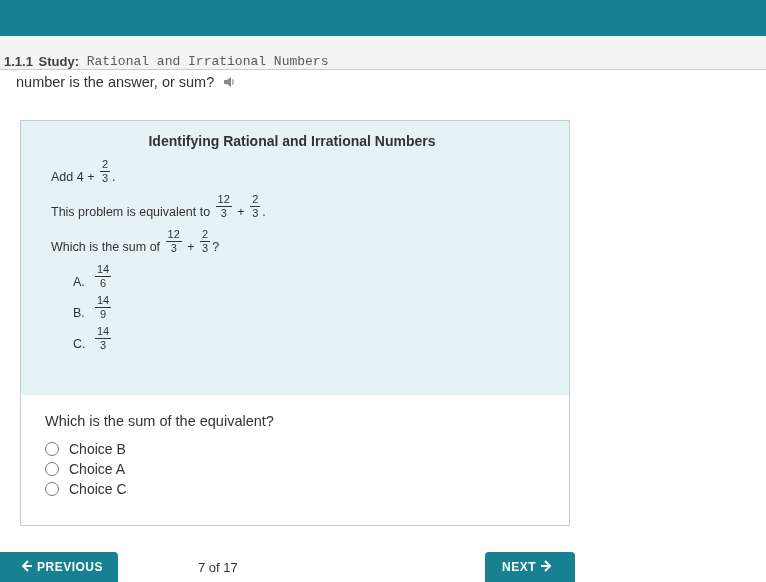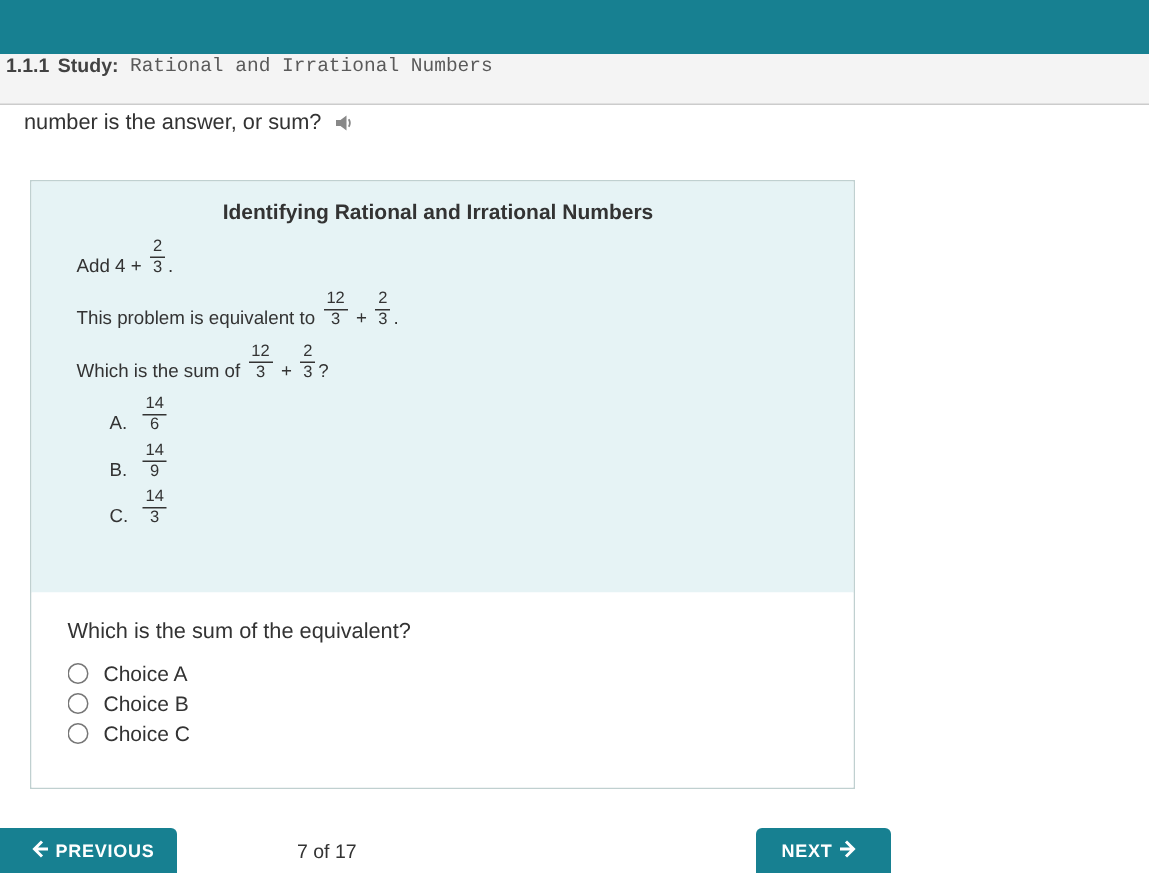--- a/index.html
+++ b/index.html
@@ -14,21 +14,21 @@
     .top-banner {
       background: #178091;
       height: 36px;
       width: 100%;
     }
     .breadcrumb {
       background: #f4f4f4;
       height: 34px;
       border-bottom: 1px solid #ccc;
       display: flex;
-      align-items: flex-start;
+      align-items: flex-end;
       padding-left: 4px;
       font-size: 13px;
       color: #555;
     }
     .breadcrumb .num { font-weight: bold; color: #424242; margin-right: 2px;}
     .breadcrumb .study { font-weight: bold; color: #424242; margin-right: 4px;}
     .breadcrumb .title { color: #5a5a5a; font-weight: normal; font-family: Liberation Mono, monospace; }
     .question-line {
       height: 24px;
       display: flex;
@@ -143,21 +143,21 @@
     .nav-btn.next { margin-left: 0; width: 90px; border-radius: 4px 4px 0 0; }
     .nav-btn .arrow { margin: 0 4px; }
     .page-indicator {
       flex: 0 0 auto;
       margin-left: 80px;
       font-size: 13px;
       color: #333;
     }
     .next-wrap {
       position: absolute;
-      left: 504px;
+      left: 485px;
       bottom: 0;
     }
   </style>
 </head>
 <body>
 
 <div class="top-banner"></div>
 
 <div class="breadcrumb">
   <span class="num">1.1.1</span>
@@ -247,25 +247,25 @@
           <span class="den">3</span>
         </span>
       </div>
     </div>
   </div>
 
   <div class="card-bottom">
     <div class="question-text">Which is the sum of the equivalent?</div>
     <label class="radio-row">
       <input type="radio" name="ans" style="">
-      <span>Choice A</span>
+      <span>Choice B</span>
     </label>
     <label class="radio-row">
       <input type="radio" name="ans" style="">
-      <span>Choice B</span>
+      <span>Choice A</span>
     </label>
     <label class="radio-row">
       <input type="radio" name="ans" style="">
       <span>Choice C</span>
     </label>
   </div>
 </div>
 
 <div class="bottom-nav">
   <div class="nav-btn prev">

